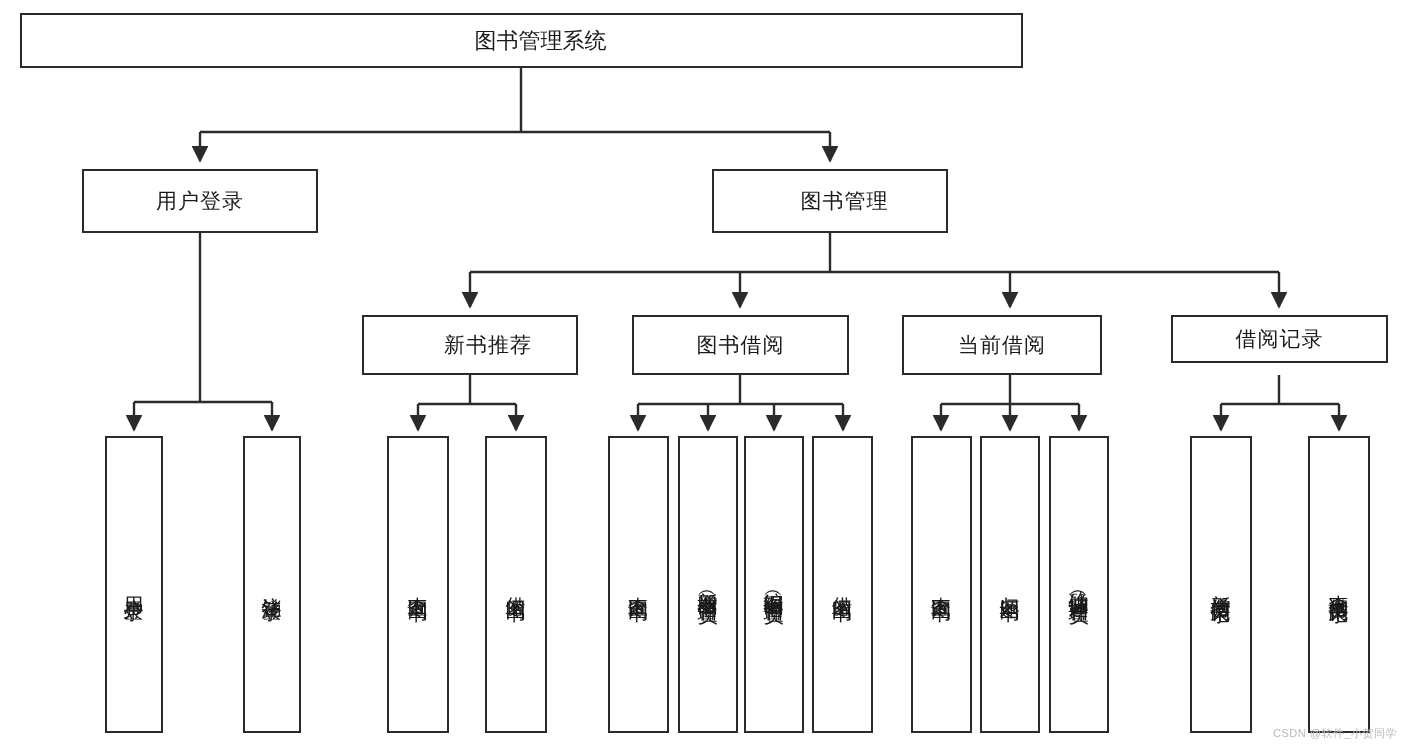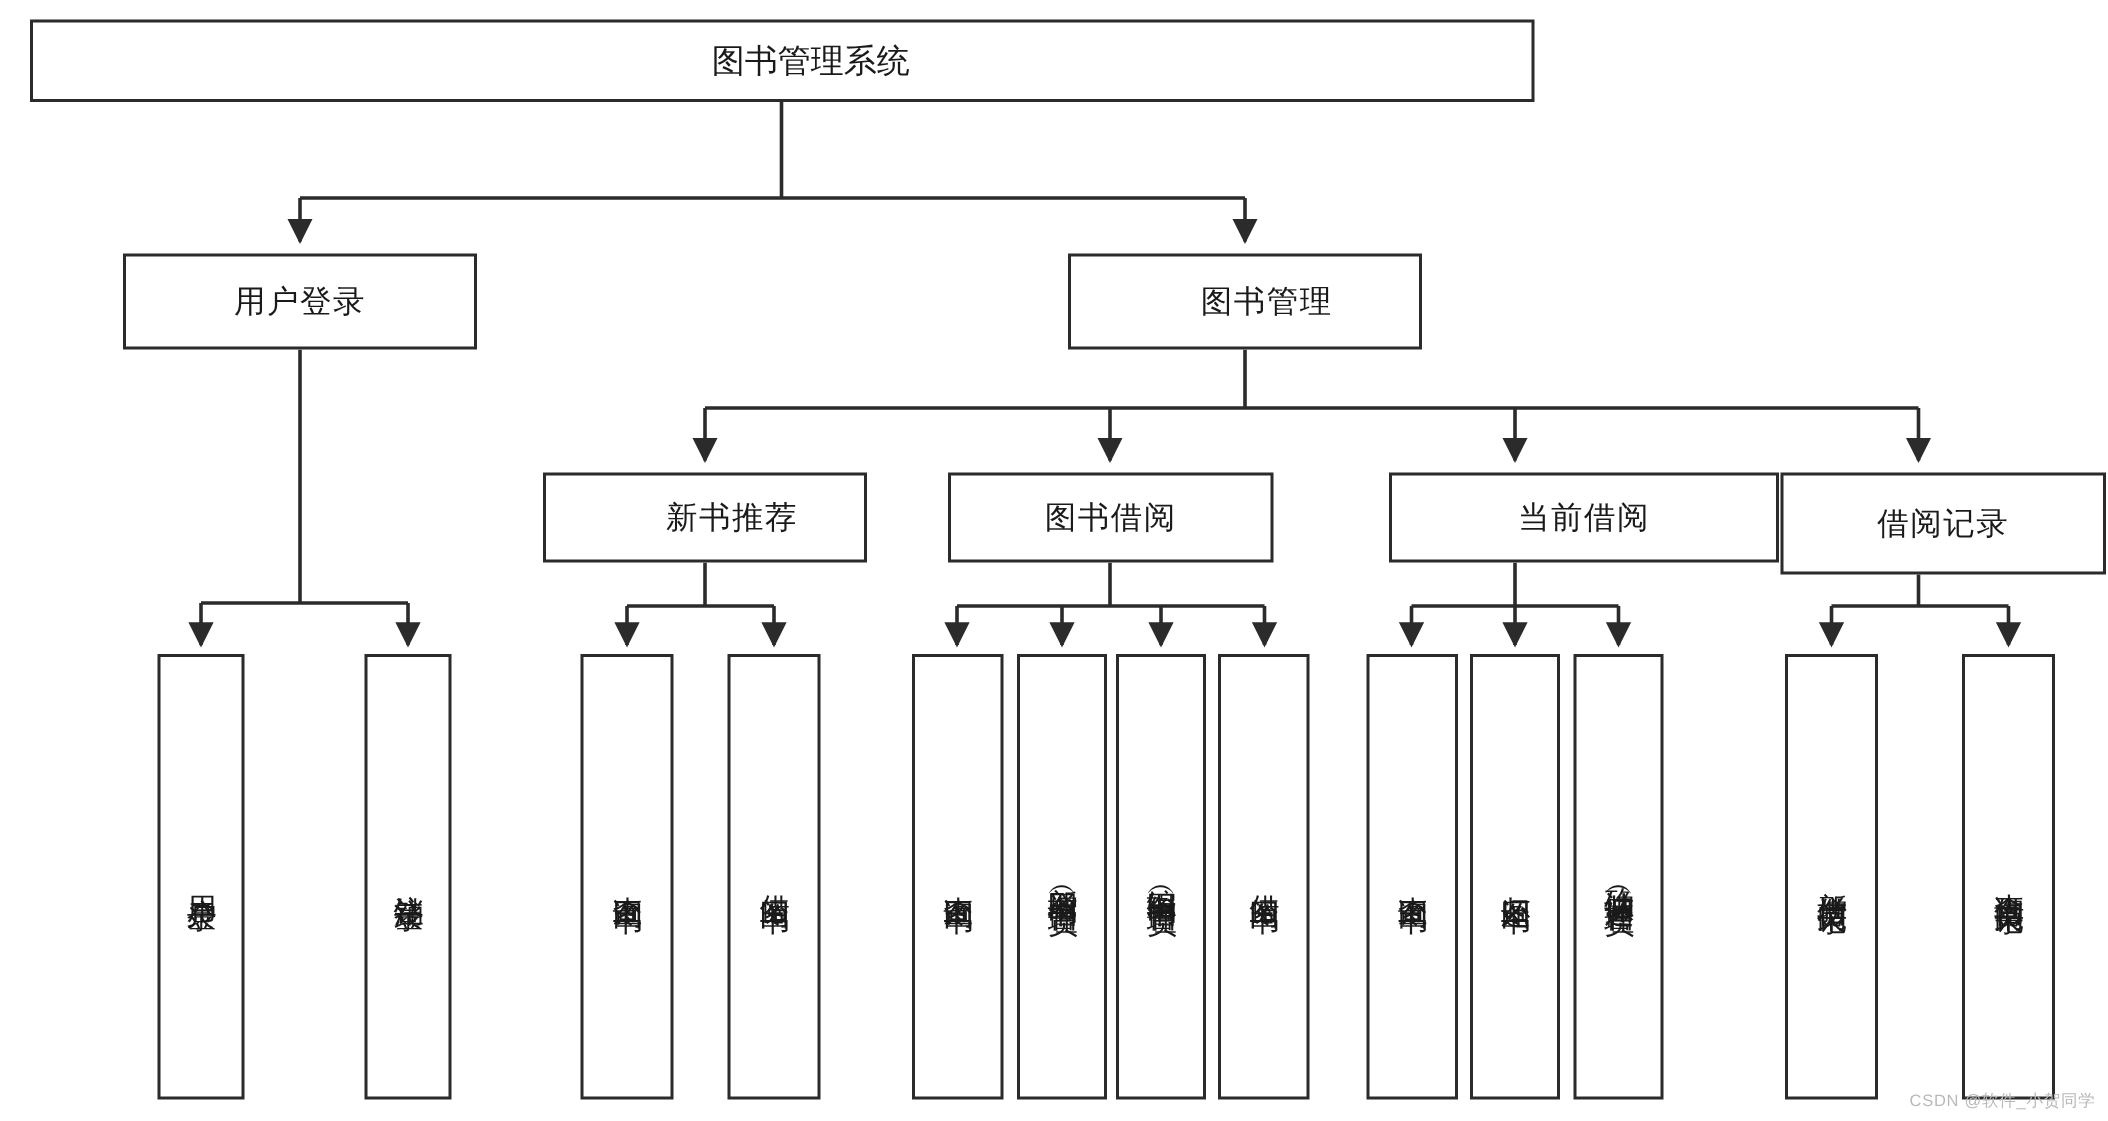--- a/index.html
+++ b/index.html
@@ -72,22 +72,22 @@
     </g>
   </svg>
 
   <div class="node root" style="left:20px;top:13px;width:1003px;height:55px;padding-left:38px;">图书管理系统</div>
 
   <div class="node h" style="left:82px;top:169px;width:236px;height:64px;">用户登录</div>
   <div class="node h" style="left:712px;top:169px;width:236px;height:64px;padding-left:29px;">图书管理</div>
 
   <div class="node h" style="left:362px;top:315px;width:216px;height:60px;padding-left:36px;">新书推荐</div>
   <div class="node h" style="left:632px;top:315px;width:217px;height:60px;">图书借阅</div>
-  <div class="node h" style="left:902px;top:315px;width:260px;height:60px;margin-left:24px;">当前借阅</div>
-  <div class="node h" style="left:1171px;top:315px;width:217px;height:68px;margin-left:16px;">借阅记录</div>
+  <div class="node h" style="left:902px;top:315px;width:200px;height:60px;">当前借阅</div>
+  <div class="node h" style="left:1171px;top:315px;width:217px;height:48px;">借阅记录</div>
 
   <div class="node v" style="left:105px;top:436px;width:58px;height:297px;">用户登录</div>
   <div class="node v" style="left:243px;top:436px;width:58px;height:297px;">注销登录</div>
 
   <div class="node v" style="left:387px;top:436px;width:62px;height:297px;">查询图书</div>
   <div class="node v" style="left:485px;top:436px;width:62px;height:297px;">借阅图书</div>
 
   <div class="node v" style="left:608px;top:436px;width:61px;height:297px;">查询图书</div>
   <div class="node v" style="left:678px;top:436px;width:60px;height:297px;">新增图书（管理员）</div>
   <div class="node v" style="left:744px;top:436px;width:60px;height:297px;">编辑图书（管理员）</div>

